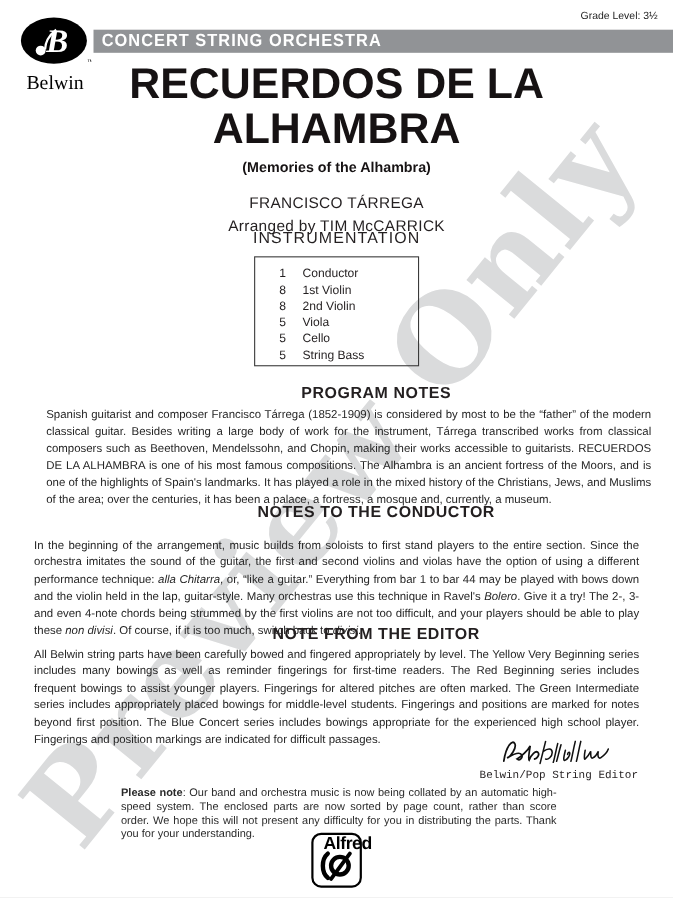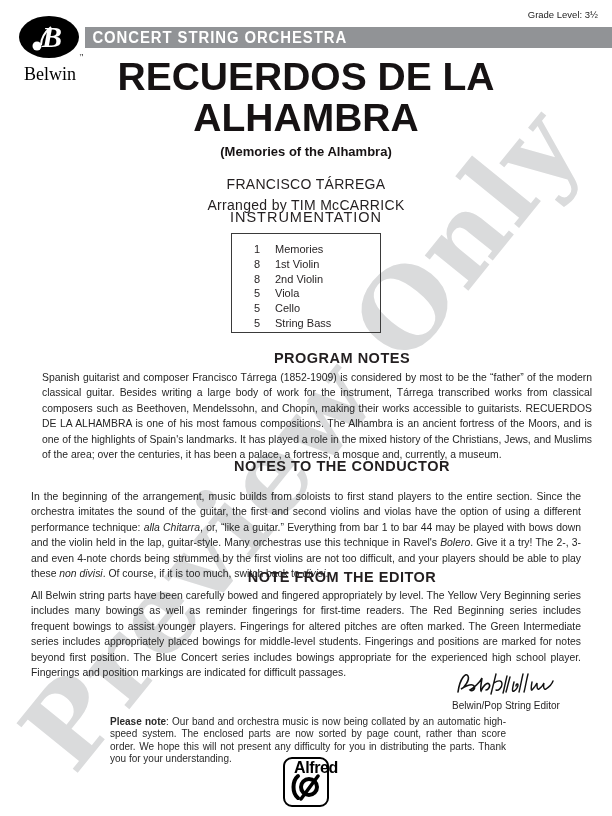--- a/index.html
+++ b/index.html
@@ -56,21 +56,21 @@
     font-weight:bold;letter-spacing:0.5px;padding-left:36px;}
   .sec-body{
     left:31px;width:550px;font-size:10.4px;line-height:15.4px;
     text-align:justify;color:#262626;
   }
   .h-program{top:350px;} .b-program{top:370px;margin-left:11px;}
   .h-conductor{top:458px;} .b-conductor{top:477px;margin-top:12px;}
   .h-editor{top:569px;} .b-editor{top:588px;}
   .it{font-style:italic;} .bd{font-weight:bold;}
   
-  .signature{top:668px;right:36px;width:140px;text-align:center;}
+  .signature{top:668px;right:36px;width:140px;text-align:center;font-family:Liberation Mono, monospace;}
   .signature svg{display:block;margin:0 auto;}
   .sig-title{font-size:10px;margin-top:2px;white-space:nowrap;}
   
   .please-note{
     top:716px;left:110px;width:396px;font-size:10px;line-height:12.4px;
     text-align:justify;color:#2a2a2a;
   }
   
   .alfred{
     top:757px;left:283px;width:46px;height:50px;border:2.5px solid #000;
@@ -115,21 +115,21 @@
 
   <div class="layer banner" style="background: rgb(145, 147, 150);">
     <span>CONCERT STRING ORCHESTRA</span>
   </div>
 
   <div class="layer instr-heading">INSTRUMENTATION</div>
 
   <div class="layer instr-box">
     <div class="instr-row">
       <span class="qty">1</span>
-      <span class="nm">Memories</span>
+      <span class="nm">Conductor</span>
     </div>
     <div class="instr-row">
       <span class="qty">8</span>
       <span class="nm">1st Violin</span>
     </div>
     <div class="instr-row">
       <span class="qty">8</span>
       <span class="nm">2nd Violin</span>
     </div>
     <div class="instr-row">

